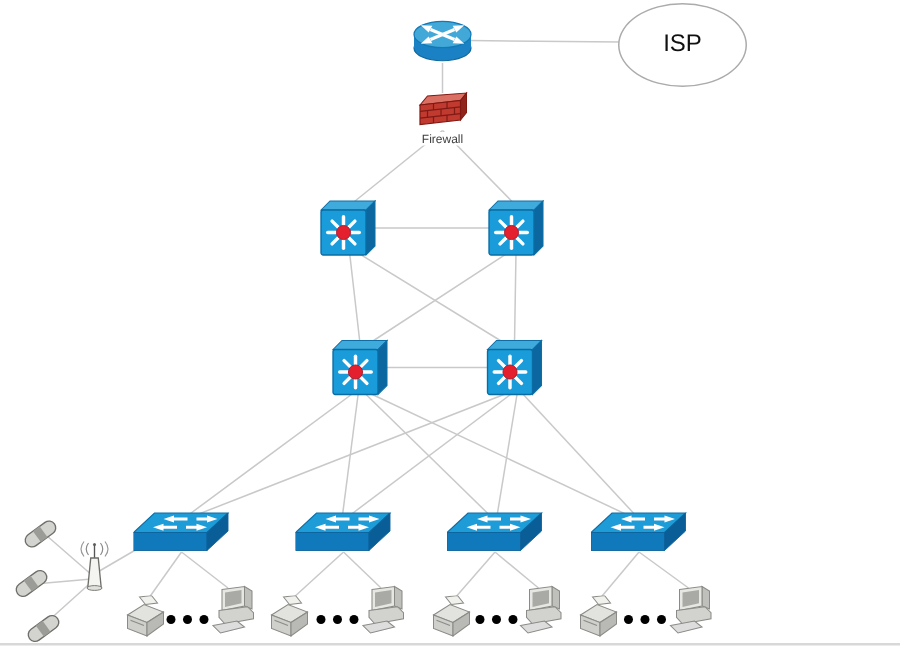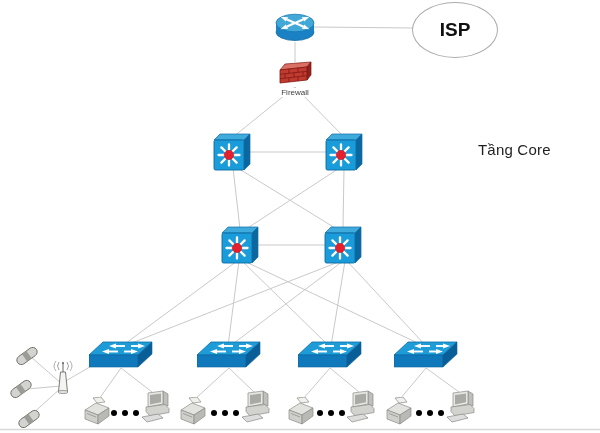--- a/index.html
+++ b/index.html
@@ -7,21 +7,21 @@
     position:relative;width:600px;height:433px;background:#fff;overflow:hidden;
     font-family:"Liberation Sans",sans-serif;color:#1f1f1f;
   }
   .abs{position:absolute;}
   .layer-label{
     font-size:15px;color:#1f1f1f;white-space:nowrap;letter-spacing:0.2px;
   }
   .isp-ellipse{
     width:84px;height:54px;border:1.5px solid #ababab;border-radius:50%;
     background:#fff;display:flex;align-items:center;justify-content:center;
-    font-weight:bold;font-size:19px;color:#111;
+    font-weight:normal;font-size:16px;color:#111;
   }
   .fw-label{
     font-size:8px;color:#3d3d3d;background:#fff;padding:0 2px;white-space:nowrap;
   }
   .dots{display:flex;gap:5px;align-items:center;}
   .dots span{width:6px;height:6px;border-radius:50%;background:#000;display:block;}
   svg.icon{display:block;overflow:visible;}
 </style>
 </head>
 <body>
@@ -176,21 +176,20 @@
       <use href="#sym-firewall"></use>
     </svg>
   <div class="abs fw-label" style="left:295px;top:88px;transform:translateX(-50%)">Firewall</div>
 
   <svg class="abs icon" style="left:213px;top:133px" width="38" height="38">
       <use href="#sym-mlswitch"></use>
     </svg>
   <svg class="abs icon" style="left:325px;top:133px" width="38" height="38">
       <use href="#sym-mlswitch"></use>
     </svg>
-  <div class="abs layer-label" style="left:478px;top:141px">Tầng Core</div>
 
   <svg class="abs icon" style="left:221px;top:226px" width="38" height="38">
       <use href="#sym-mlswitch"></use>
     </svg>
   <svg class="abs icon" style="left:324px;top:226px" width="38" height="38">
       <use href="#sym-mlswitch"></use>
     </svg>
 
   <svg class="abs icon" style="left:89px;top:341px" width="64" height="28">
       <use href="#sym-wgswitch"></use>

